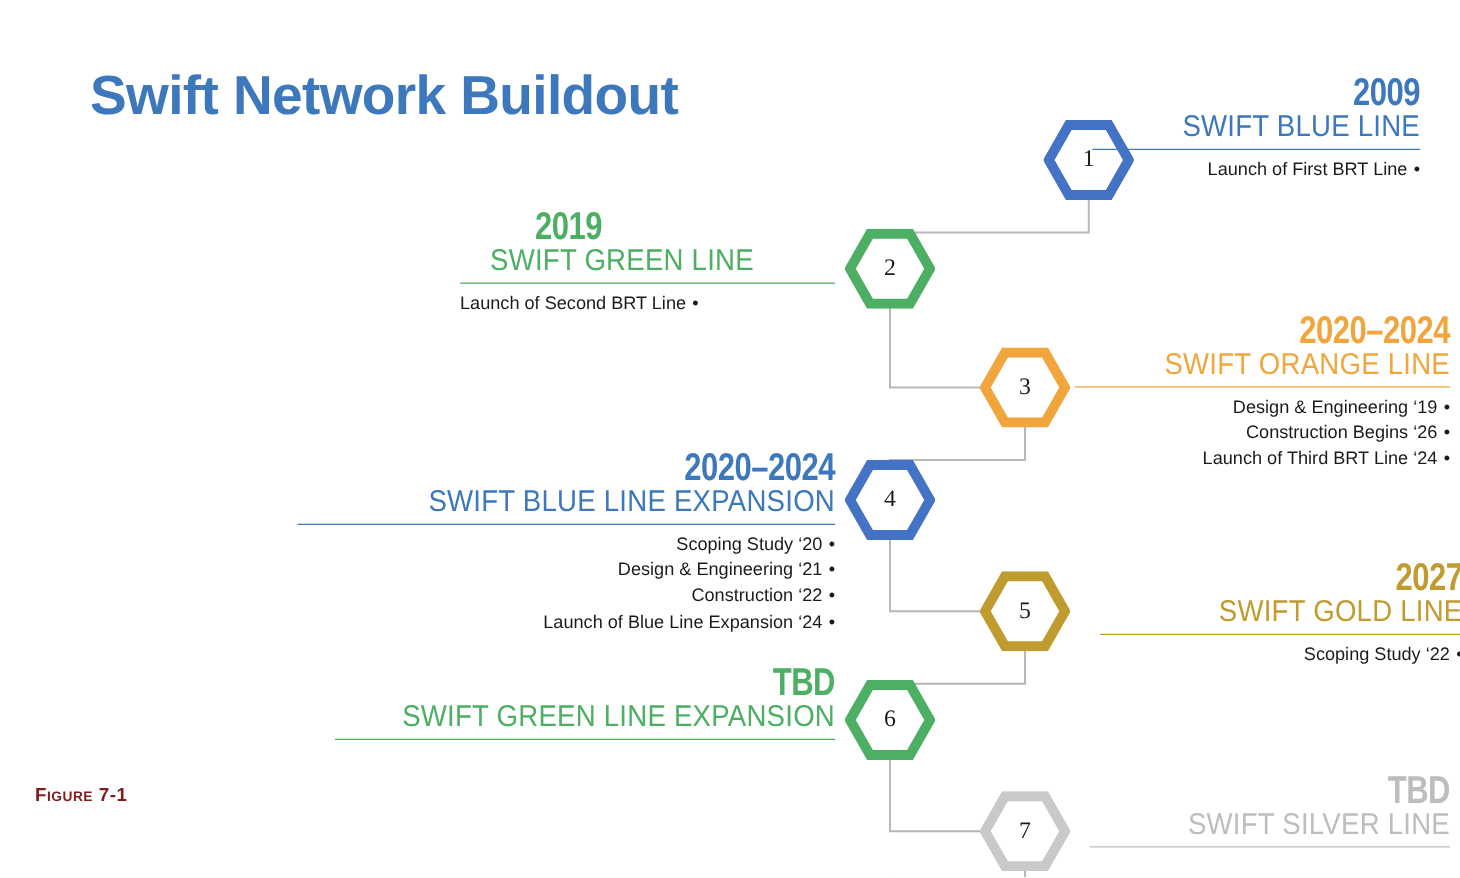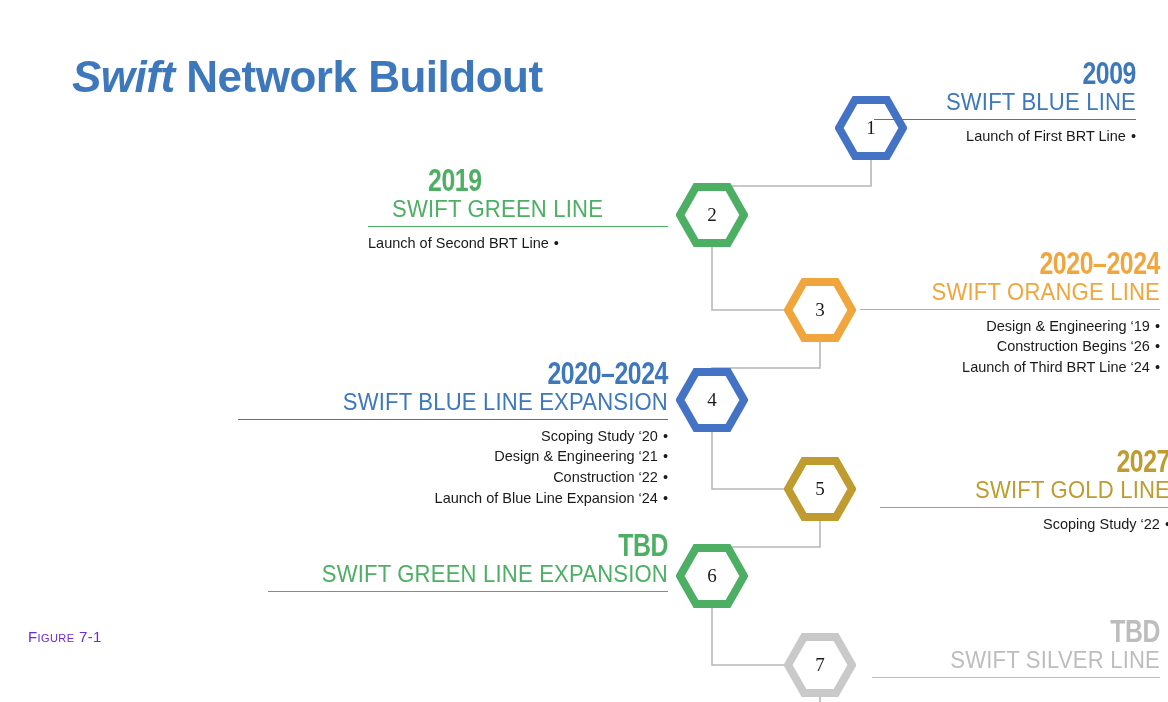--- a/index.html
+++ b/index.html
@@ -23,30 +23,30 @@
   #title {
     position: absolute;
     left: 72px;
     top: 52px;
     font-size: 44px;
     font-weight: bold;
     color: #3D77BC;
     letter-spacing: -0.5px;
     white-space: nowrap;
   }
-  #title .em { font-style: italic; }
+  #title .em { }
 
   
   #figure-caption {
     position: absolute;
     left: 28px;
     top: 628px;
     font-size: 15px;
-    font-weight: normal;
-    color: #6d28d9;
+    font-weight: bold;
+    color: #7f1d1d;
     font-variant: small-caps;
     letter-spacing: 0.4px;
   }
 
   
   #connectors {
     position: absolute;
     left: 0;
     top: 0;
     width: 1168px;

